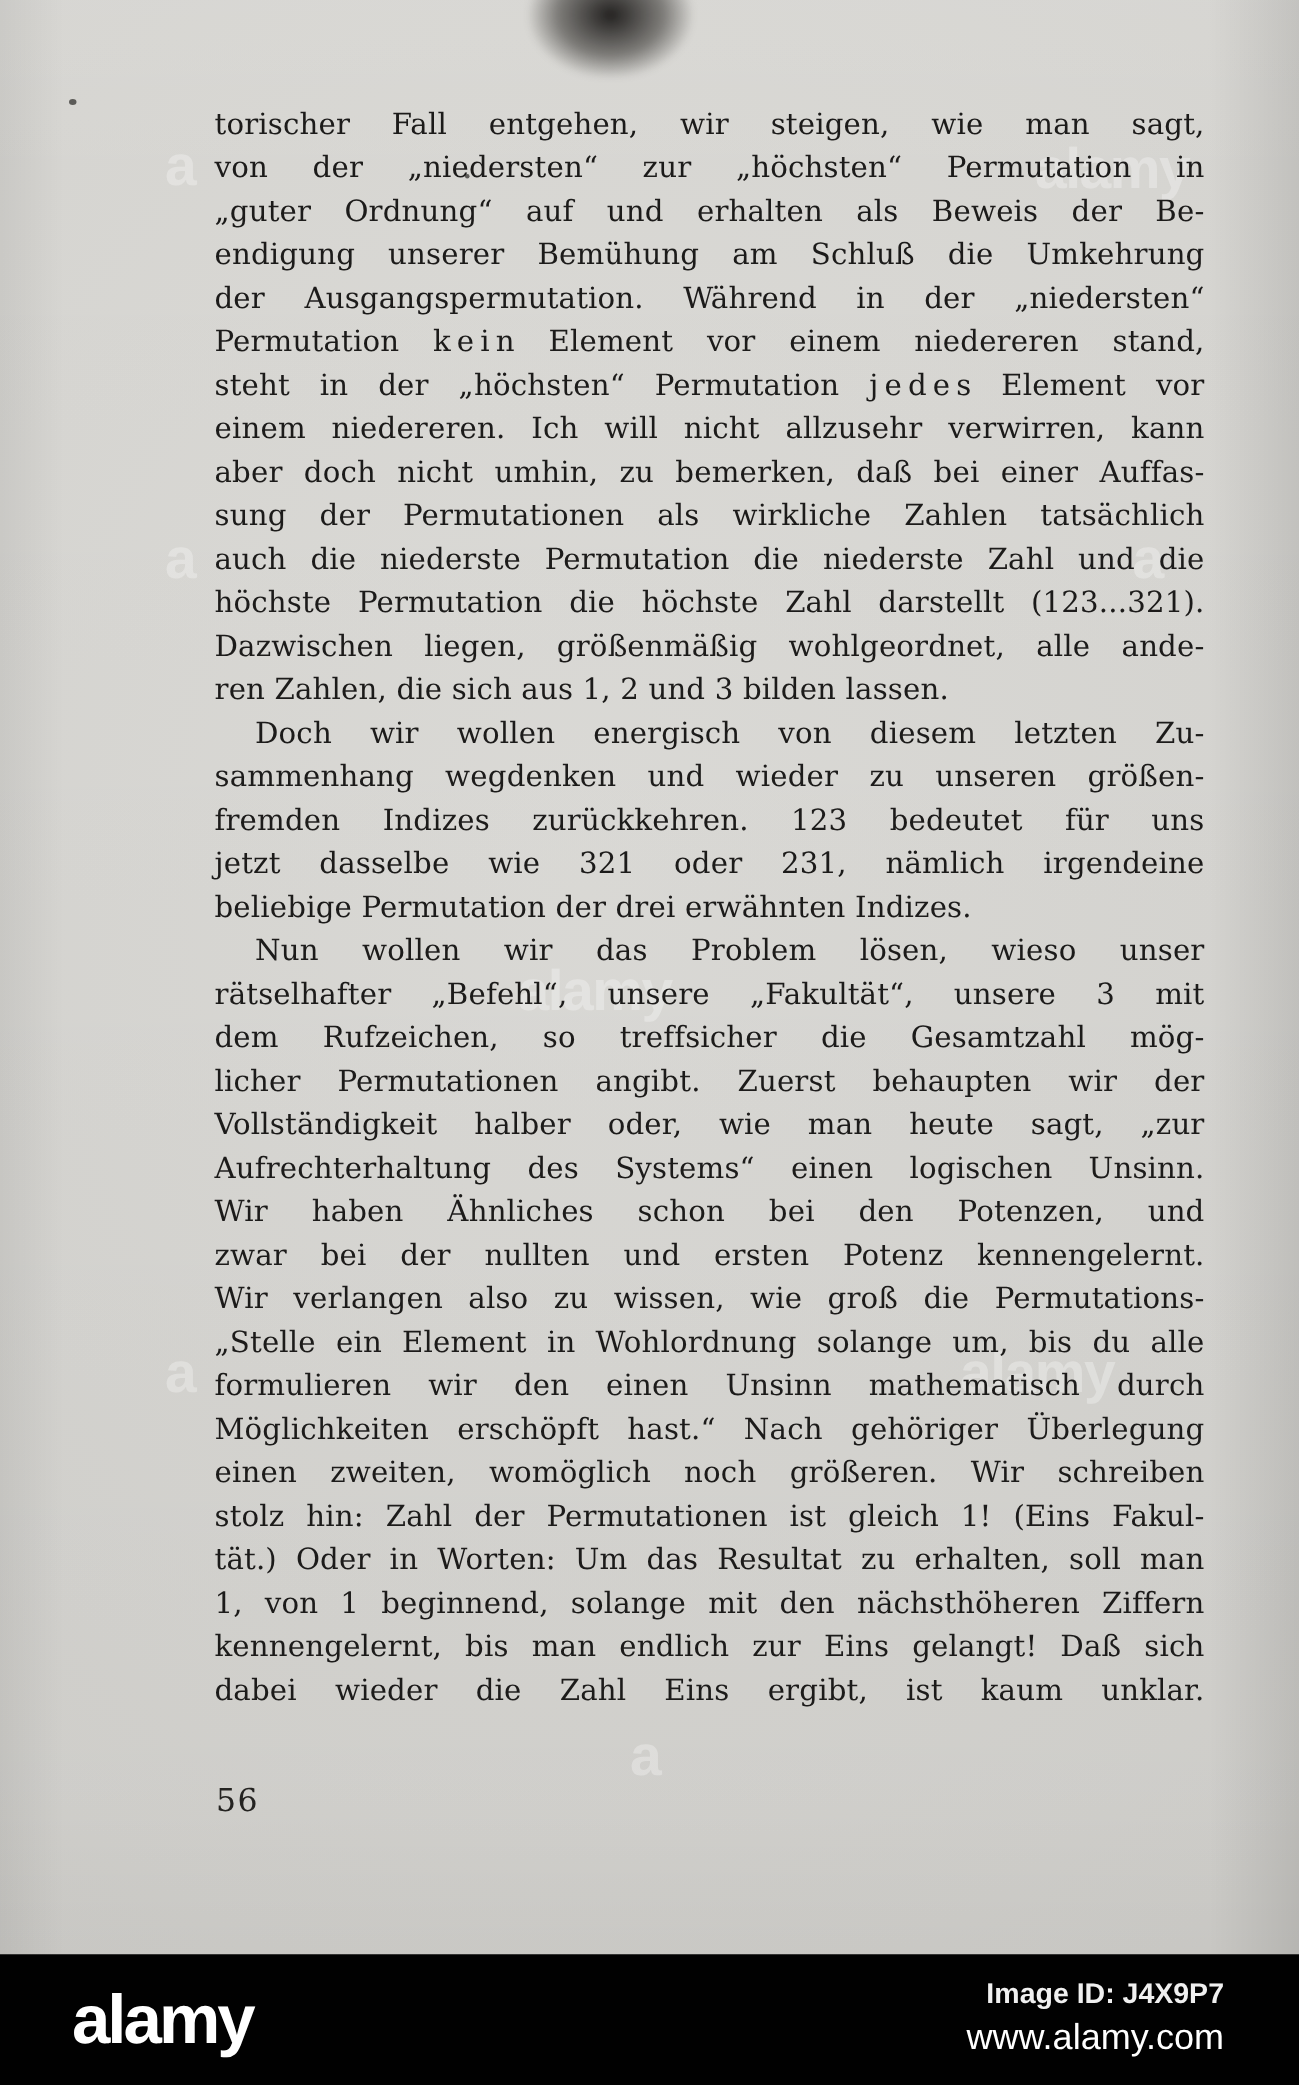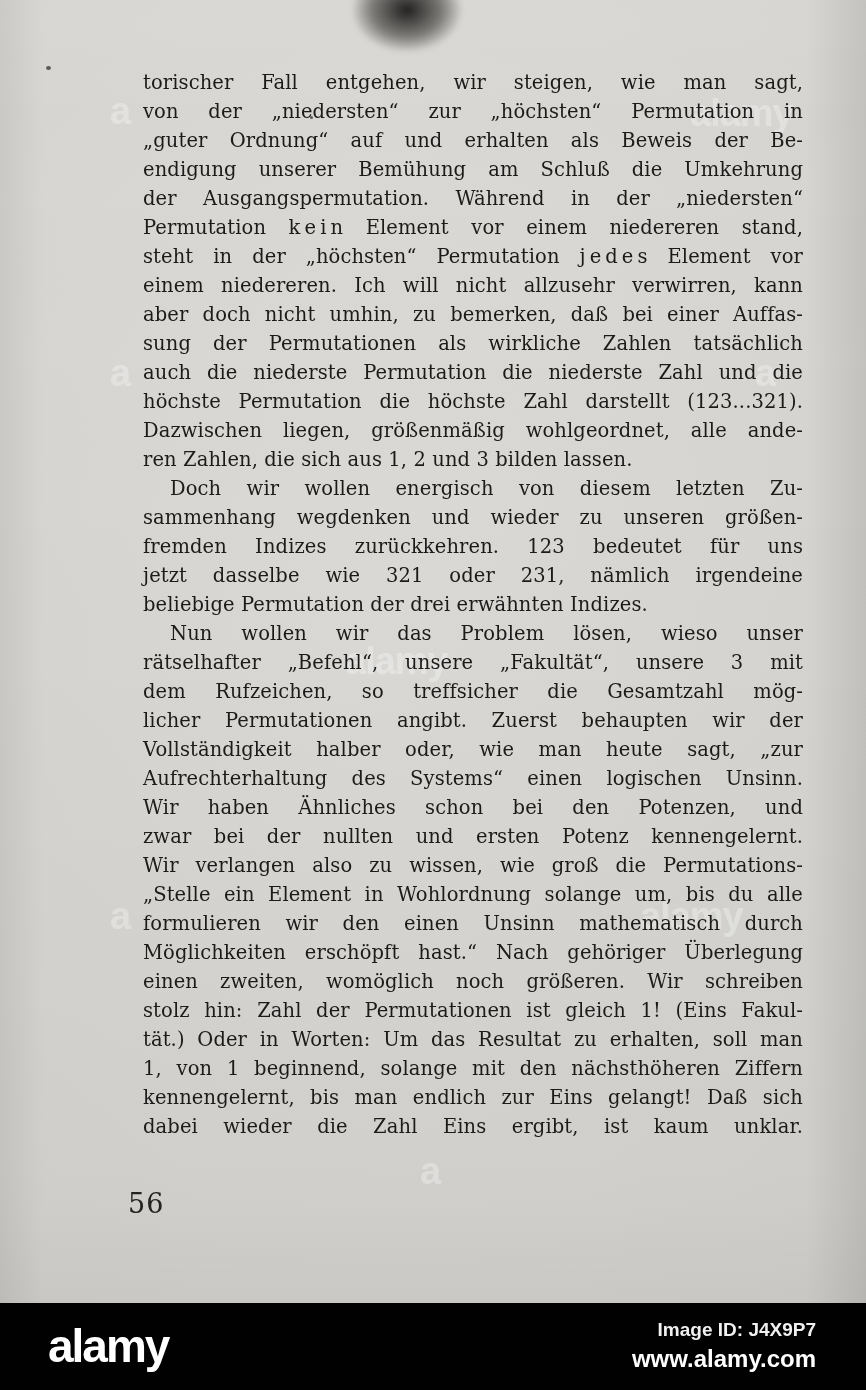--- a/index.html
+++ b/index.html
@@ -49,40 +49,40 @@
     height: 29px;
     text-align: justify;
     text-align-last: justify;
     text-justify: inter-word;
     letter-spacing: 0.1px;
     white-space: nowrap;
   }
   .line.para-end { text-align-last: left; }
   .line.indent { text-indent: 27px; }
   .page-number {
-    position: absolute; left: 128px; top: 1188px;
-    font-size: 27px; color: #242321; letter-spacing: 1px;
+    position: absolute; left: 144px; top: 1188px;
+    font-size: 21px; color: #242321; letter-spacing: 1px;
   }
   .footer {
     position: absolute; left: 0; bottom: 0; width: 866px; height: 87px;
     background: #010101;
     font-family: "Liberation Sans", sans-serif;
   }
   .footer-logo {
     position: absolute; left: 48px; top: 16px;
     color: #ffffff; font-size: 46px; font-weight: bold;
     letter-spacing: -2px;
   }
   .footer-id {
     position: absolute; right: 50px; top: 16px;
     color: #f0f0f0; font-size: 19px; font-weight: bold;
   }
   .footer-site {
     position: absolute; right: 50px; top: 42px;
-    color: #ffffff; font-size: 24px; font-weight: bold;
+    color: #ffffff; font-size: 24px; font-weight: normal;
   }
 </style>
 </head>
 <body>
 
 <div class="paper">
   <div class="ink-blob"></div>
   <div class="speck s1"></div>
   <div class="speck s2"></div>
   <div class="speck s3"></div>

